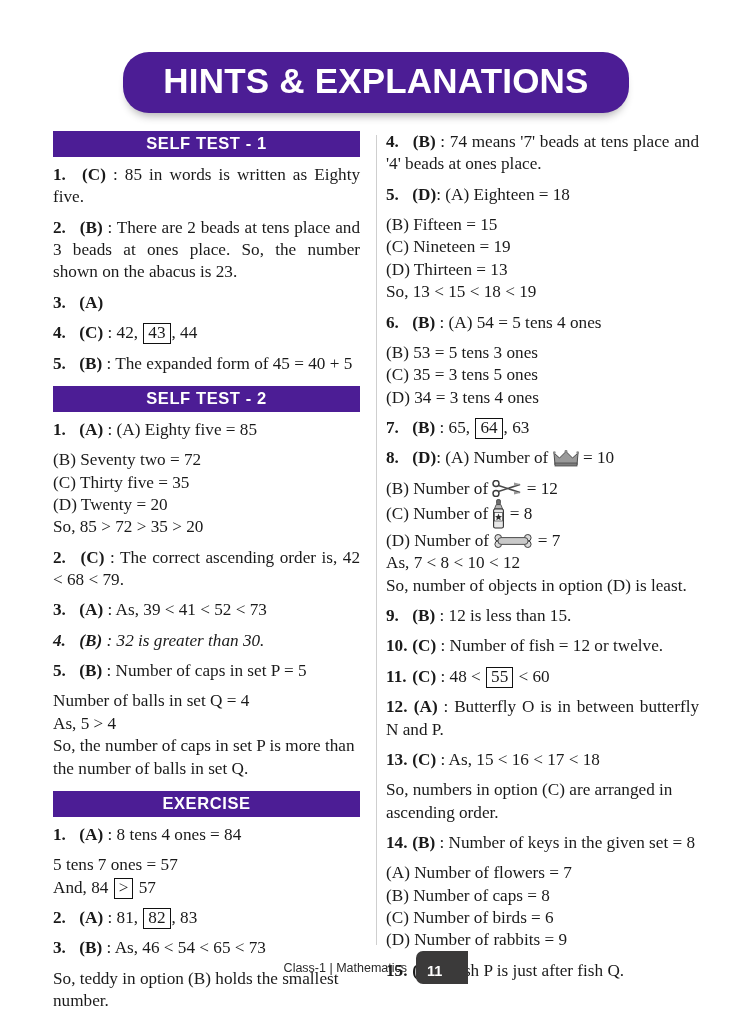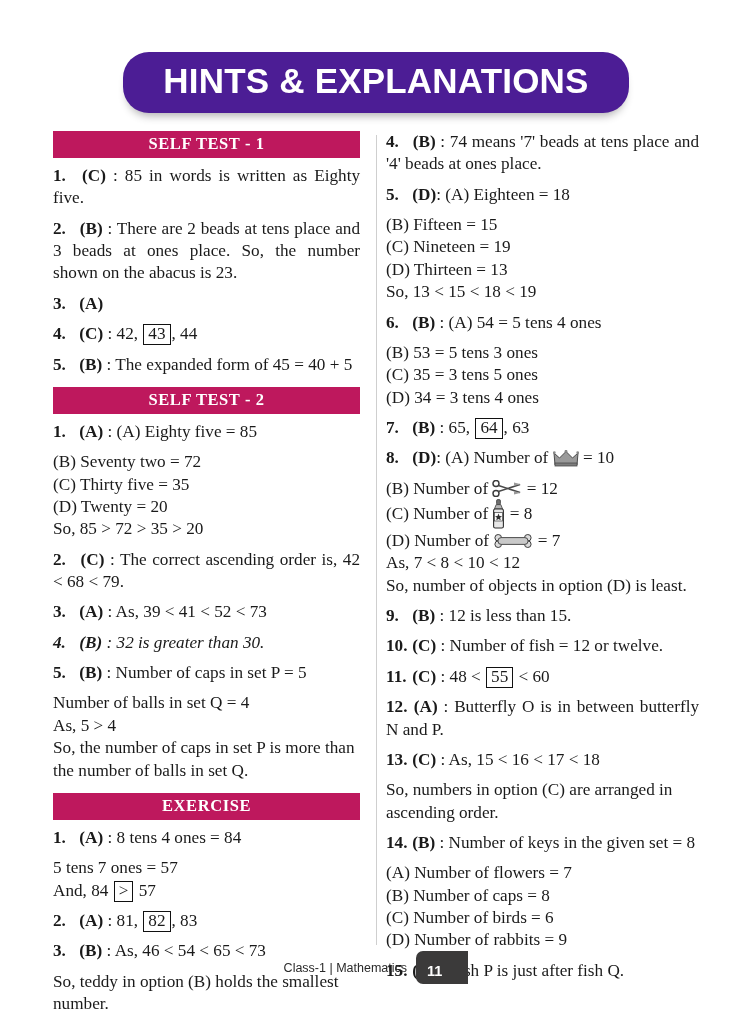--- a/index.html
+++ b/index.html
@@ -57,23 +57,23 @@
     position: absolute;
     left: 0px;
     top: 4px;
     bottom: 16px;
     width: 1px;
     background: #cfcfcf;
   }
 
   
   .sec-bar {
-    background: #be185d;
+    background: #4c1d95;
     color: #ffffff;
-    font-family: Liberation Serif, serif;
+    font-family: Liberation Sans, sans-serif;
     font-weight: bold;
     font-size: 16.5px;
     letter-spacing: 0.6px;
     text-align: center;
     padding: 3px 0 4px 0;
     margin: 0 0 7px 0;
   }
   .sec-bar.spaced { margin-top: 11px; }
 
   

